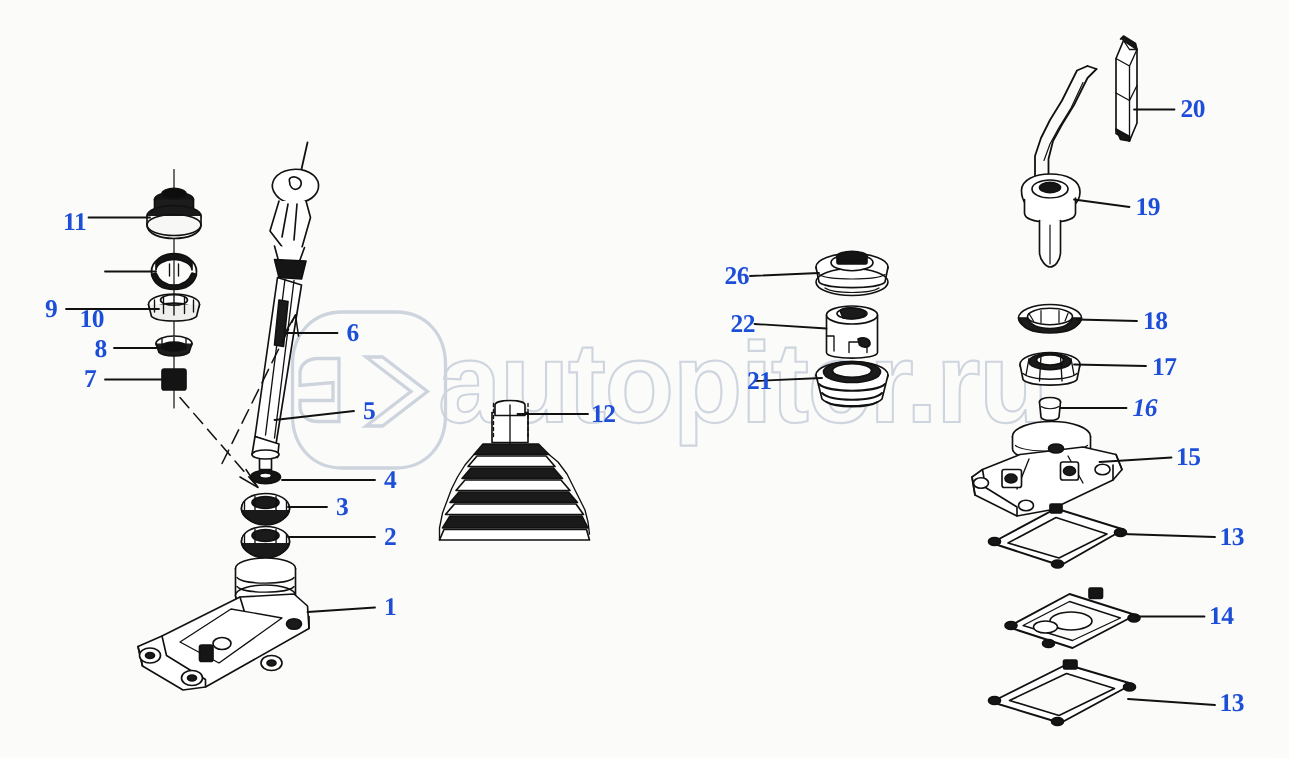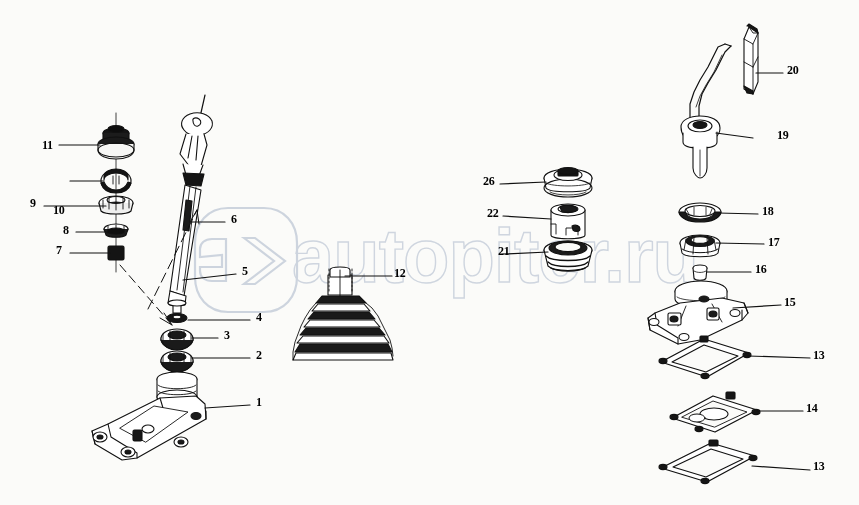--- a/index.html
+++ b/index.html
@@ -1,19 +1,19 @@
 <!DOCTYPE html>
 <html><head>
 <meta charset="utf-8">
 <style>
   html,body{margin:0;padding:0;background:#ffffff;}
   body{font-family:"Liberation Sans",sans-serif;}
   #stage{position:relative;width:859px;height:505px;background:#fbfbf9;overflow:hidden;}
   #stage svg{position:absolute;left:0;top:0;}
-  .lbl{position:absolute;font-family:"Liberation Serif",serif;font-weight:bold;font-size:12px;color:#000000;letter-spacing:-0.3px;line-height:1;white-space:nowrap;}
+  .lbl{position:absolute;font-family:"Liberation Serif",serif;font-weight:bold;font-size:17px;color:#1d4ed8;letter-spacing:-0.3px;line-height:1;white-space:nowrap;}
   .wm{position:absolute;pointer-events:none;}
   .wm-txt{font-family:"Liberation Sans",sans-serif;font-weight:bold;font-size:76px;color:transparent;-webkit-text-stroke:1.4px #cdd4de;letter-spacing:-1px;opacity:.95;}
 </style>
 </head>
 <body>
 
 <div id="stage">
 
   <div class="wm" style="left:192px;top:205px;width:108px;height:110px;">
     <svg width="108" height="110" viewBox="0 0 108 110">
@@ -326,23 +326,23 @@
   <div class="lbl" style="left:231px;top:213px;">6</div>
   <div class="lbl" style="left:56px;top:244px;">7</div>
   <div class="lbl" style="left:63px;top:224px;">8</div>
   <div class="lbl" style="left:30px;top:197px;">9</div>
   <div class="lbl" style="left:53px;top:172px;margin-top:32px;">10</div>
   <div class="lbl" style="left:42px;top:139px;">11</div>
   <div class="lbl" style="left:394px;top:267px;text-align:right;">12</div>
   <div class="lbl" style="left:813px;top:349px;">13</div>
   <div class="lbl" style="left:806px;top:402px;">14</div>
   <div class="lbl" style="left:784px;top:296px;">15</div>
-  <div class="lbl" style="left:755px;top:263px;">16</div>
+  <div class="lbl" style="left:755px;top:263px;font-style:italic;">16</div>
   <div class="lbl" style="left:768px;top:236px;">17</div>
   <div class="lbl" style="left:762px;top:205px;">18</div>
-  <div class="lbl" style="left:757px;top:129px;margin-left:20px;">19</div>
+  <div class="lbl" style="left:757px;top:129px;">19</div>
   <div class="lbl" style="left:787px;top:64px;">20</div>
   <div class="lbl" style="left:498px;top:245px;">21</div>
   <div class="lbl" style="left:487px;top:207px;">22</div>
   <div class="lbl" style="left:483px;top:175px;">26</div>
   <div class="lbl" style="left:813px;top:460px;">13</div>
 
 </div>
 
 </body></html>

